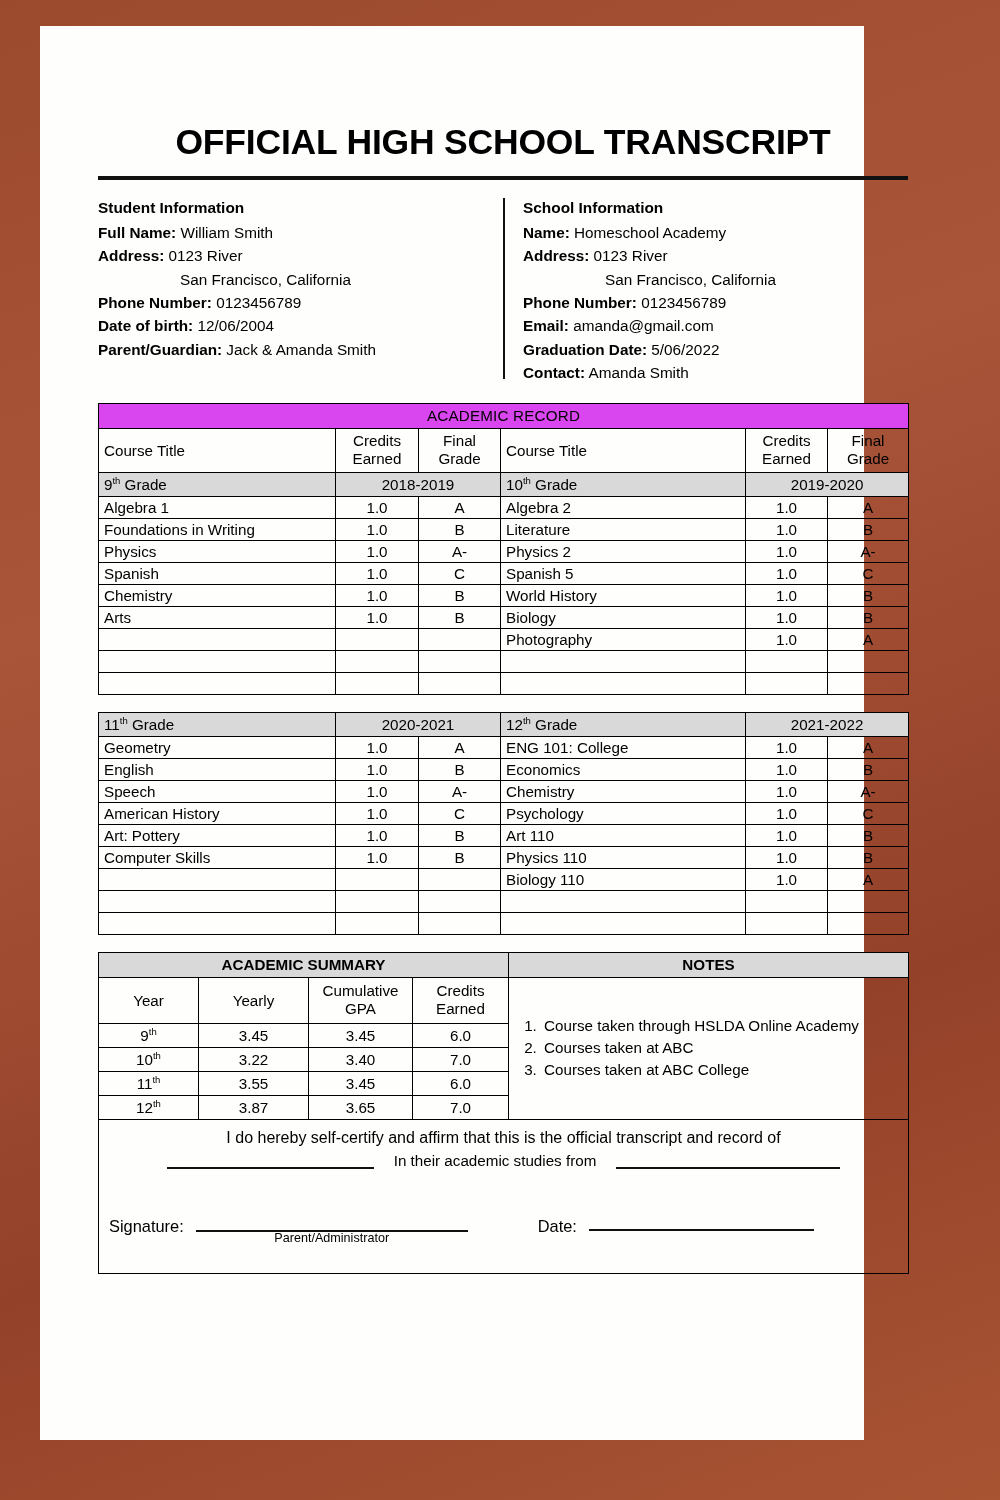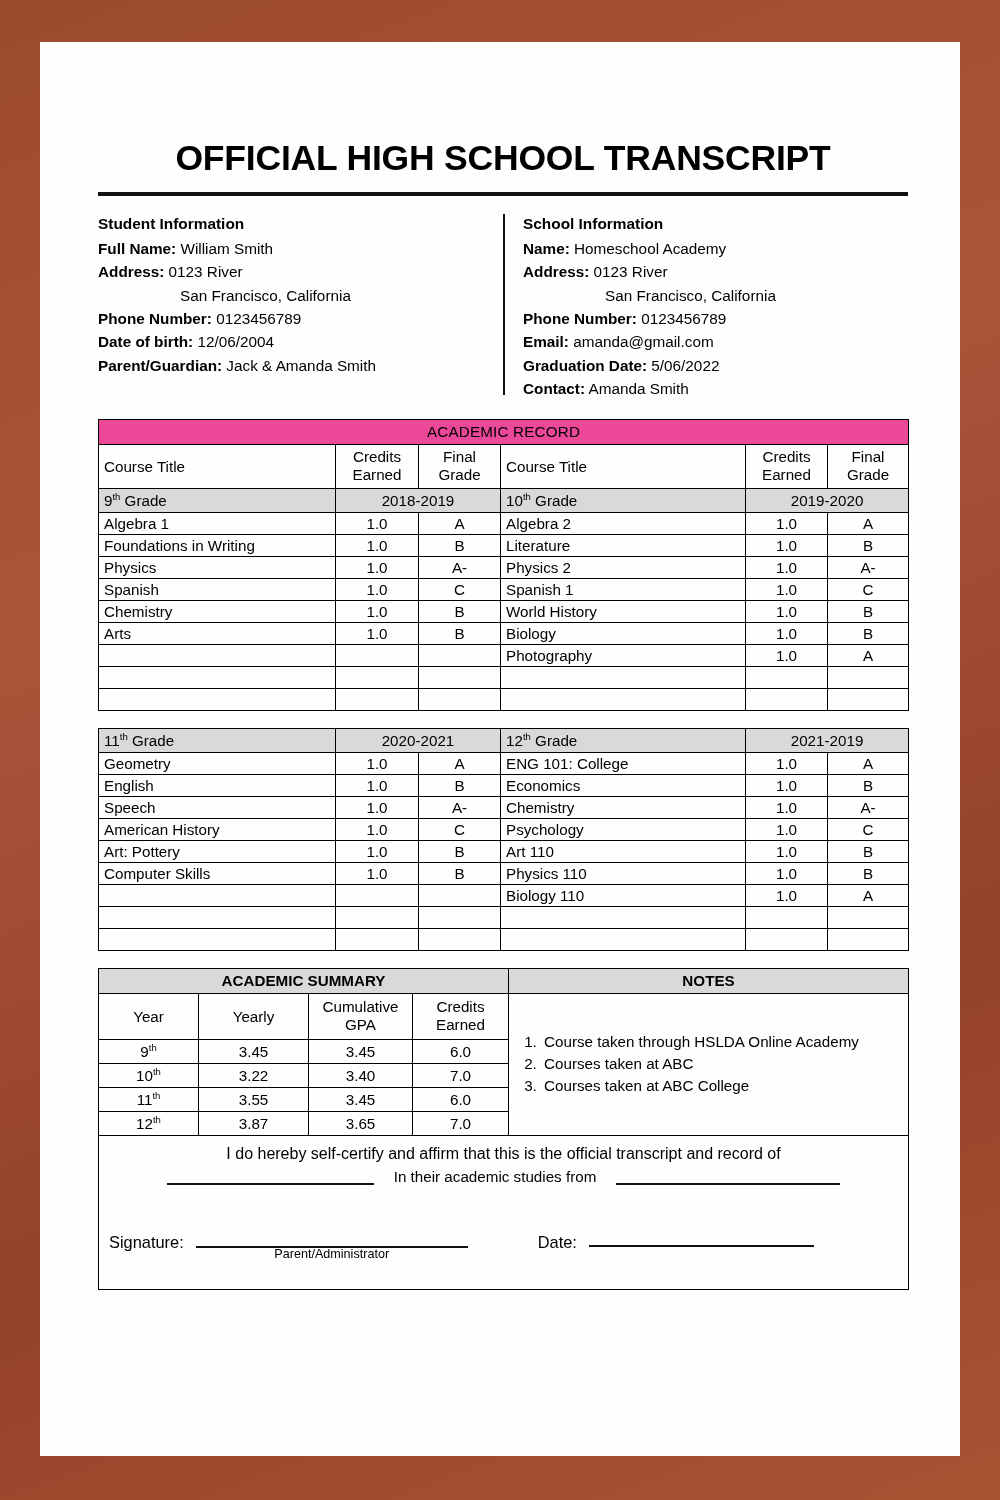--- a/index.html
+++ b/index.html
@@ -17,22 +17,22 @@
       radial-gradient(circle at 34% 72%, rgba(255,255,255,0.05) 0 2px, transparent 3px),
       radial-gradient(circle at 82% 84%, rgba(0,0,0,0.05) 0 2px, transparent 3px),
       linear-gradient(160deg, #9c4a2e 0%, #a9553a 35%, #94412a 70%, #a85433 100%);
     box-sizing: border-box;
     overflow: hidden;
     font-family: "Liberation Sans", sans-serif;
   }
   #paper {
     position: absolute;
     left: 40px;
-    top: 42px;
-    width: 920px;
+    top: 26px;
+    width: 824px;
     height: 1414px;
     background: #fefefd;
     box-sizing: border-box;
   }
   #sheet {
     position: absolute;
     left: 58px;
     top: 98px;
     width: 810px;
     color: #000;
@@ -97,21 +97,21 @@
     border: 1.4px solid #000;
     font-size: 15.2px;
     font-weight: normal;
     padding: 1px 5px;
     height: 22px;
     box-sizing: border-box;
     overflow: hidden;
     white-space: nowrap;
   }
   .band {
-    background: #ec4899;
+    background: #d946ef;
     text-align: center;
     font-weight: bold;
     font-size: 15.6px;
     letter-spacing: 0.2px;
     height: 25px !important;
   }
   .colhead {
     text-align: left;
     font-weight: bold;
     height: 44px !important;
@@ -350,21 +350,21 @@
               <td class="ctr">1.0</td>
               <td class="ctr">A-</td>
               <td>Physics 2</td>
               <td class="ctr">1.0</td>
               <td class="ctr">A-</td>
             </tr>
             <tr>
               <td>Spanish</td>
               <td class="ctr">1.0</td>
               <td class="ctr">C</td>
-              <td>Spanish 1</td>
+              <td>Spanish 5</td>
               <td class="ctr">1.0</td>
               <td class="ctr">C</td>
             </tr>
             <tr>
               <td>Chemistry</td>
               <td class="ctr">1.0</td>
               <td class="ctr">B</td>
               <td>World History</td>
               <td class="ctr">1.0</td>
               <td class="ctr">B</td>
@@ -401,21 +401,21 @@
               <td class="ctr"></td>
               <td class="ctr"></td>
             </tr>
             <tr class="spacer-row">
               <td colspan="6"></td>
             </tr>
             <tr class="gradeband">
               <td>11<sup>th</sup> Grade</td>
               <td class="yr" colspan="2">2020-2021</td>
               <td>12<sup>th</sup> Grade</td>
-              <td class="yr" colspan="2">2021-2019</td>
+              <td class="yr" colspan="2">2021-2022</td>
             </tr>
             <tr>
               <td>Geometry</td>
               <td class="ctr">1.0</td>
               <td class="ctr">A</td>
               <td>ENG 101: College</td>
               <td class="ctr">1.0</td>
               <td class="ctr">A</td>
             </tr>
             <tr>

